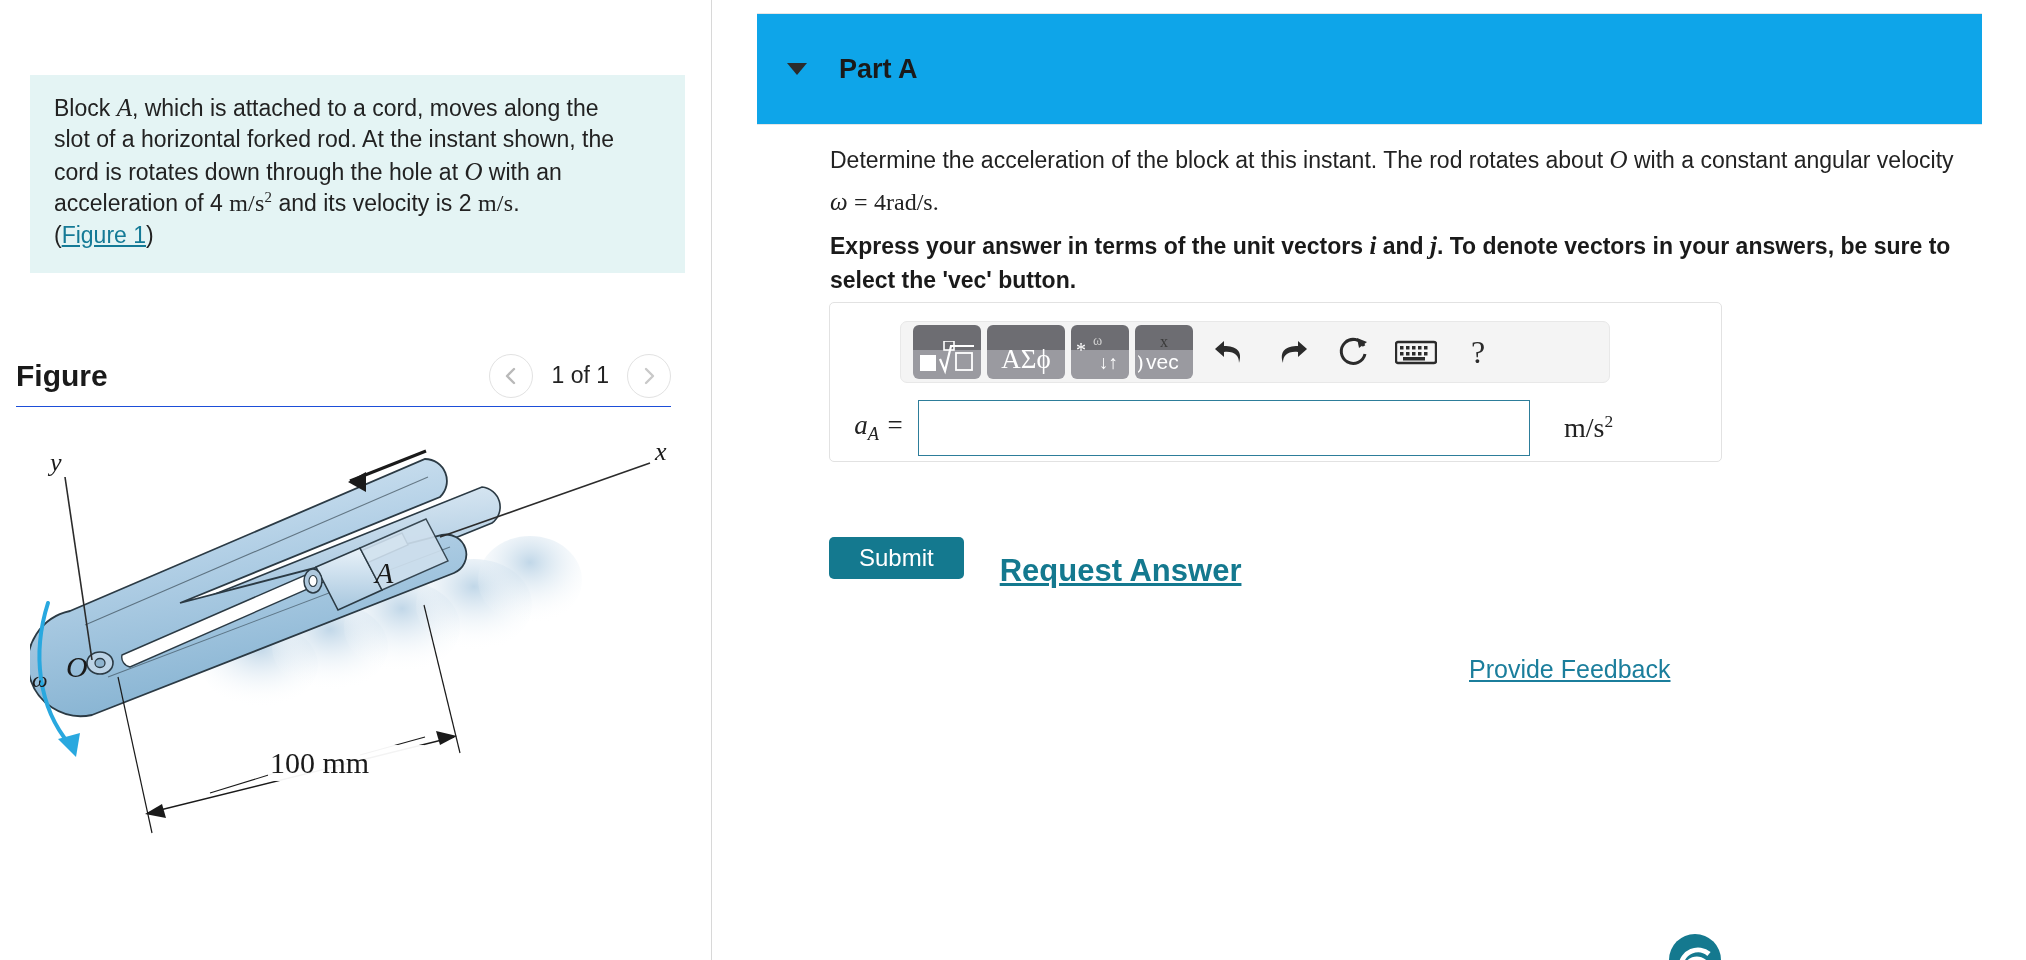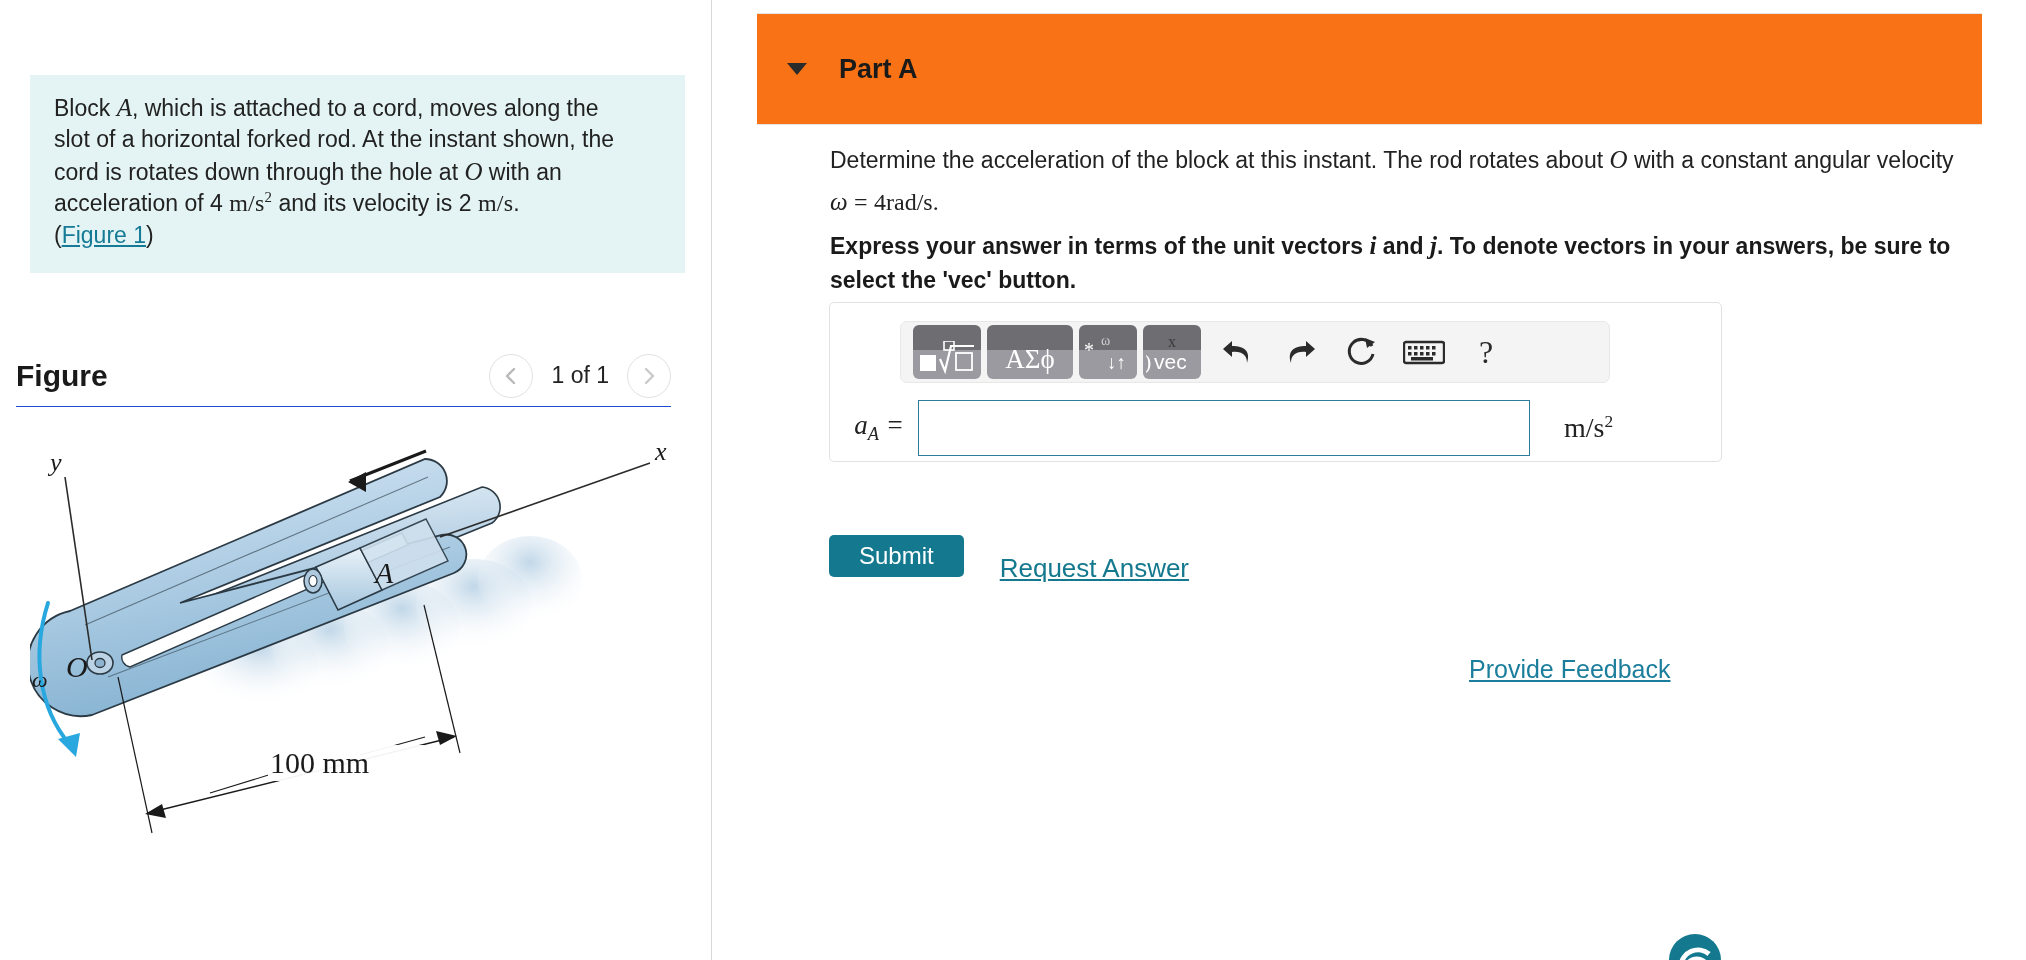--- a/index.html
+++ b/index.html
@@ -77,21 +77,21 @@
     flex: 1 1 auto;
     position: relative;
     height: 960px;
     background: #fff;
   }
   .part-header {
     position: absolute;
     left: 45px; top: 13px;
     width: 1225px;
     height: 112px;
-    background: #f97316;
+    background: #0ea5e9;
     border-top: 1px solid #e6e6e6;
     border-bottom: 1px solid #e6e6e6;
     display: flex;
     align-items: center;
     padding-left: 30px;
   }
   .caret {
     width: 0; height: 0;
     border-left: 10px solid transparent;
     border-right: 10px solid transparent;
@@ -149,21 +149,21 @@
     padding-bottom: 4px;
     margin-right: 6px;
     cursor: pointer;
     flex: 0 0 auto;
     font-family: "Liberation Serif", serif;
     font-size: 27px;
     position: relative;
     overflow: hidden;
   }
   .mbtn-1 { width: 68px; }
-  .mbtn-2 { width: 86px; }
+  .mbtn-2 { width: 78px; }
   .mbtn-3 { width: 58px; }
   .mbtn-4 { width: 58px; }
   .tool-ico {
     width: 62px; height: 54px;
     display: flex; align-items: center; justify-content: center;
     cursor: pointer;
     flex: 0 0 auto;
   }
   .tool-ico svg { display: block; }
   .help-q { font-size: 32px; color: #2b2b2b; font-family: "Liberation Serif", serif; }
@@ -213,22 +213,22 @@
     border: none;
     border-radius: 5px;
     font-size: 24px;
     padding: 7px 30px;
     cursor: pointer;
     font-family: "Liberation Sans", sans-serif;
   }
   .req-ans {
     margin-left: 36px;
     color: #14798f;
-    font-size: 26px;
-    font-weight: normal;
+    font-size: 31px;
+    font-weight: bold;
     text-decoration: underline;
     cursor: pointer;
     margin-top: 26px;
   }
 
   .feedback-link {
     position: absolute;
     left: 757px; top: 655px;
     color: #1b7e9c;
     font-size: 25px;

